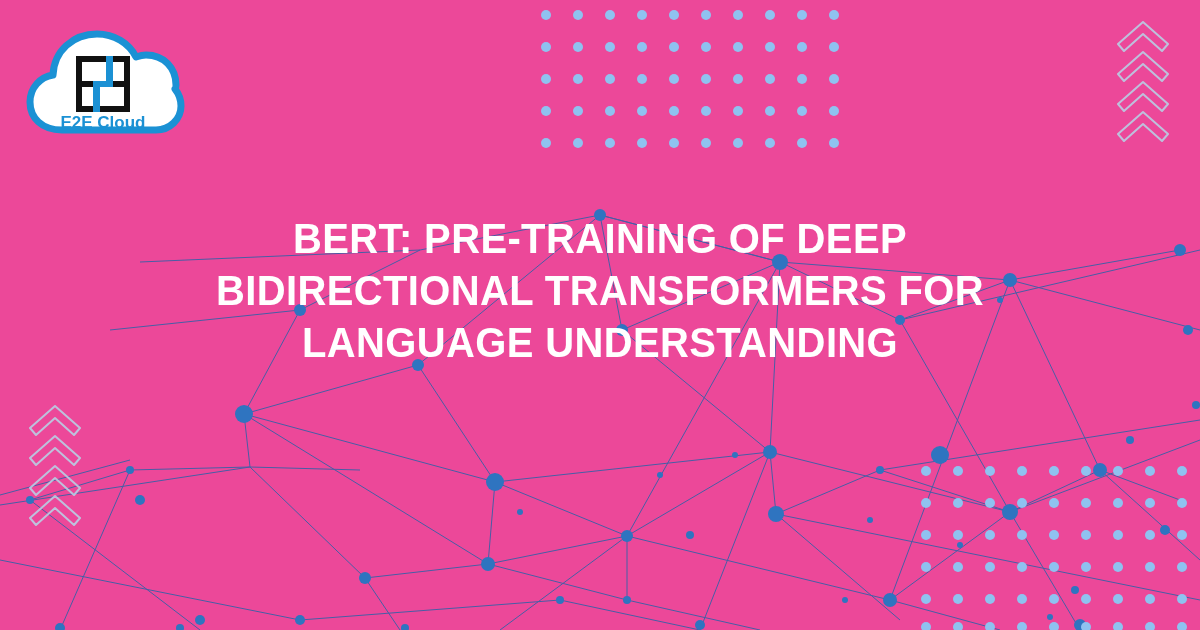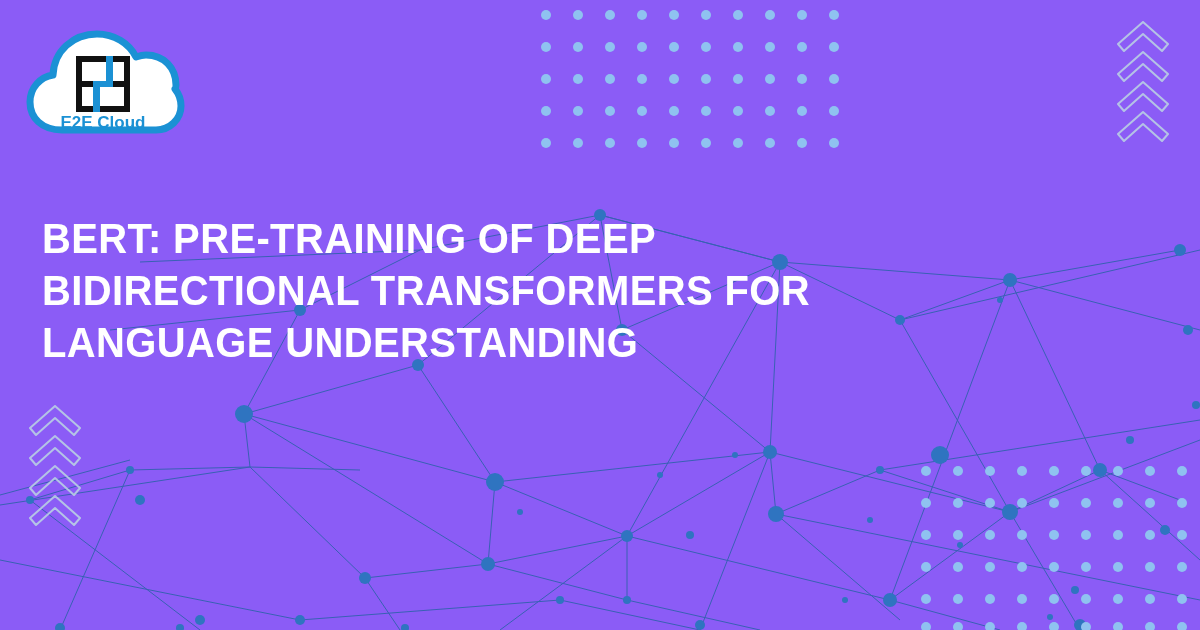--- a/index.html
+++ b/index.html
@@ -4,21 +4,21 @@
 <style>
   * { margin:0; padding:0; box-sizing:border-box; }
   html, body {
     width:1200px; height:630px;
     font-family:"Liberation Sans", sans-serif;
     overflow:hidden;
   }
   #banner {
     position:relative;
     width:1200px; height:630px;
-    background:#8b5cf6;
+    background:#ec4899;
     overflow:hidden;
   }
   .layer { position:absolute; top:0; left:0; width:1200px; height:630px; }
   #network-layer  { z-index:1; }
   #dots-bottom    { z-index:2; }
   #dots-top       { z-index:3; }
   #chevrons-right { z-index:4; }
   #chevrons-left  { z-index:4; }
 
   
@@ -27,21 +27,21 @@
     width:168px; height:128px;
     z-index:10;
   }
   #logo svg { display:block; width:168px; height:128px; }
 
   
   #title-block {
     position:absolute; left:0; top:212px;
     width:1200px;
     z-index:9;
-    text-align:left;
+    text-align:center;
   }
   .title-line {
     display:block;
     color:#ffffff;
     font-family:"Liberation Sans", sans-serif;
     font-weight:bold;
     font-size:43px;
     line-height:52px;
     letter-spacing:0.4px;
     text-transform:uppercase;

